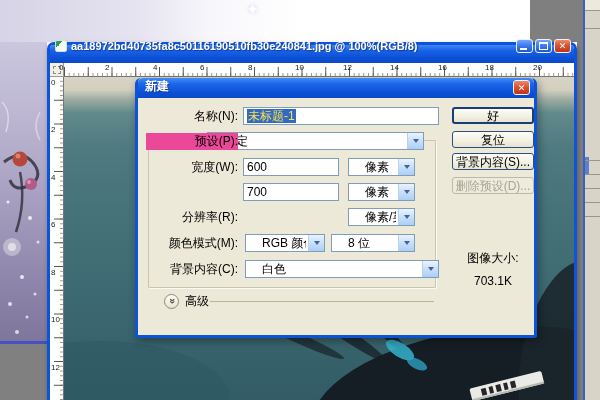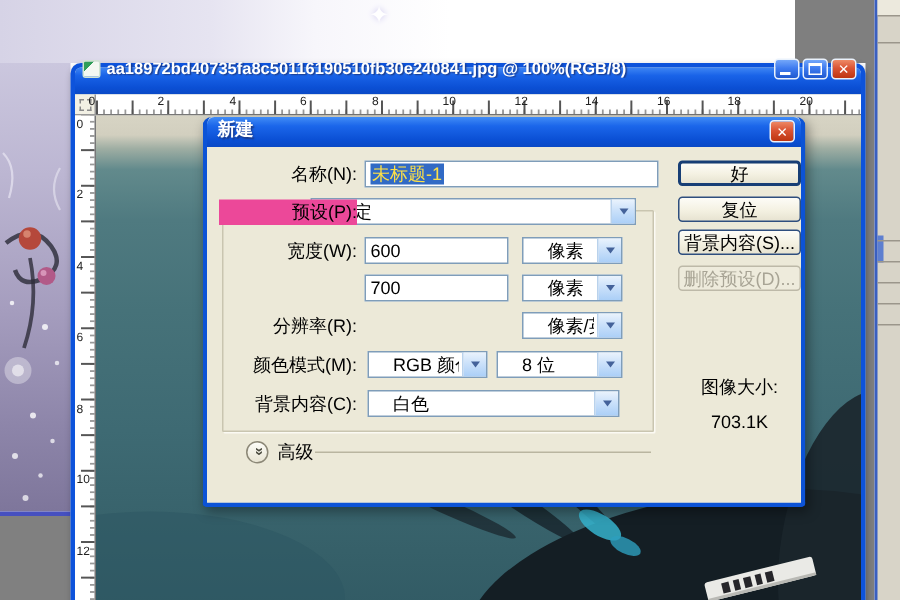--- a/index.html
+++ b/index.html
@@ -293,21 +293,21 @@
           </span>
       </div>
       <div class="combo" style="left:193px;top:136px;width:84px">
         <span class="cval">8 位</span>
         <span class="arrow">
             <i></i>
           </span>
       </div>
 
       <div class="flabel" style="top:163px">背景内容(C):</div>
-      <div class="combo" style="left:107px;top:162px;width:168px">
+      <div class="combo" style="left:107px;top:162px;width:194px">
         <span class="cval">白色</span>
         <span class="arrow">
             <i></i>
           </span>
       </div>
 
       <div class="advrow">
         <div class="expander">
           <span>»</span>
         </div>

